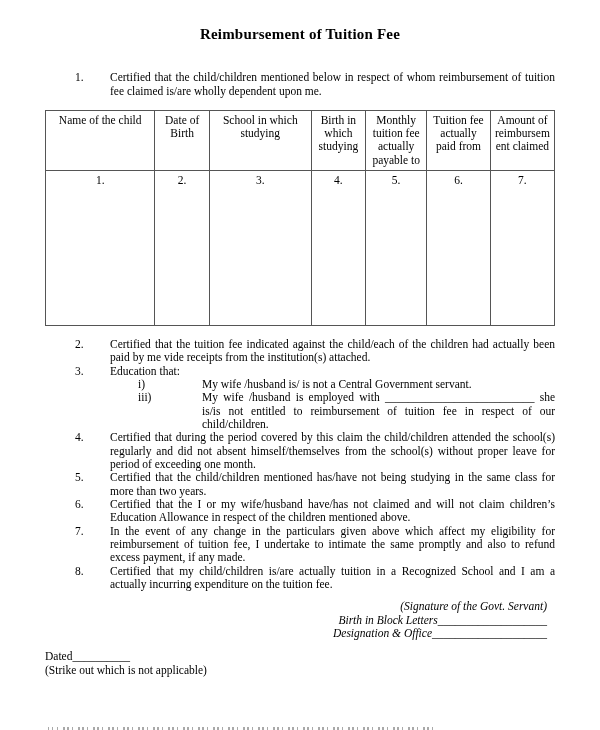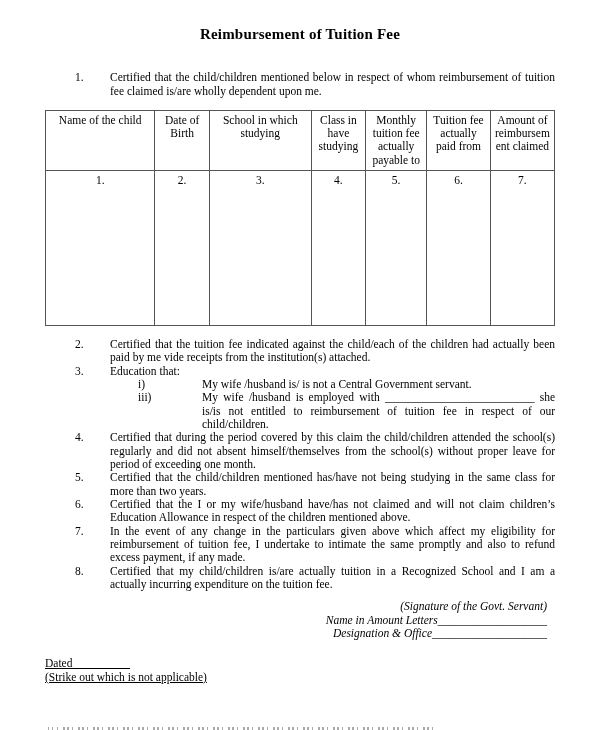--- a/index.html
+++ b/index.html
@@ -46,21 +46,21 @@
     vertical-align: top;
     padding: 3px 2px;
     overflow-wrap: break-word;
     word-break: break-word;
   }
   td.body-cell { height: 155px; }
 
   .sig-block { text-align: right; padding-right: 8px; margin-top: 9px; }
   .sig-block div { line-height: 1.18; font-style: italic; }
 
-  .footer-left { margin-top: 16px; text-decoration: underline; }
+  .footer-left { margin-top: 9px; }
   .footer-left div { line-height: 1.2; }
 
   .cutoff-strip {
     position: absolute;
     left: 48px; bottom: 0;
     width: 390px; height: 3px;
     overflow: hidden;
     opacity: 0.5;
   }
   .cutoff-strip::before {
@@ -93,21 +93,21 @@
       <col style="width:10.7%">
       <col style="width:12.0%">
       <col style="width:12.5%">
       <col style="width:12.6%">
     </colgroup>
     <thead>
       <tr>
         <th>Name of the child</th>
         <th>Date of Birth</th>
         <th>School in which studying</th>
-        <th>Class in have studying</th>
+        <th>Birth in which studying</th>
         <th>Monthly tuition fee actually payable to</th>
         <th>Tuition fee actually paid from</th>
         <th>Amount of reimbursement claimed</th>
       </tr>
     </thead>
     <tbody>
       <tr>
         <td class="body-cell">1.</td>
         <td class="body-cell">2.</td>
         <td class="body-cell">3.</td>
@@ -159,21 +159,21 @@
     <span class="li-text">In the event of any change in the particulars given above which affect my eligibility for reimbursement of tuition fee, I undertake to intimate the same promptly and also to refund excess payment, if any made.</span>
   </div>
 
   <div class="list-item">
     <span class="li-num">8.</span>
     <span class="li-text">Certified that my child/children is/are actually tuition in a Recognized School and I am a actually incurring expenditure on the tuition fee.</span>
   </div>
 
   <div class="sig-block">
     <div>(Signature of the Govt. Servant)</div>
-    <div>Name in Amount Letters___________________</div>
+    <div>Birth in Block Letters___________________</div>
     <div>Designation &amp; Office____________________</div>
   </div>
 
   <div class="footer-left">
     <div>Dated__________</div>
     <div>(Strike out which is not applicable)</div>
   </div>
 
 </div>
 

